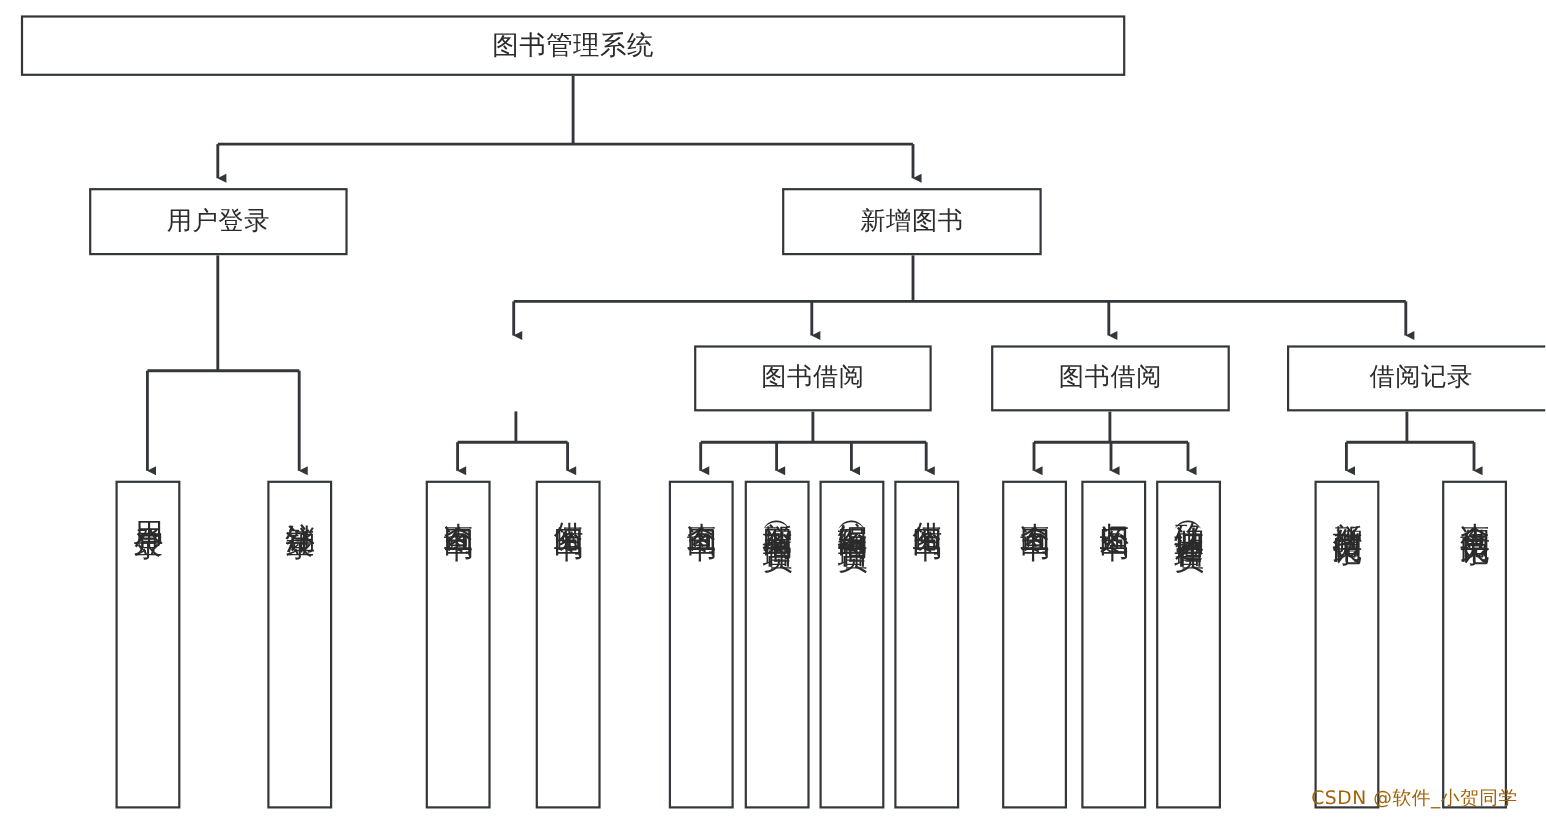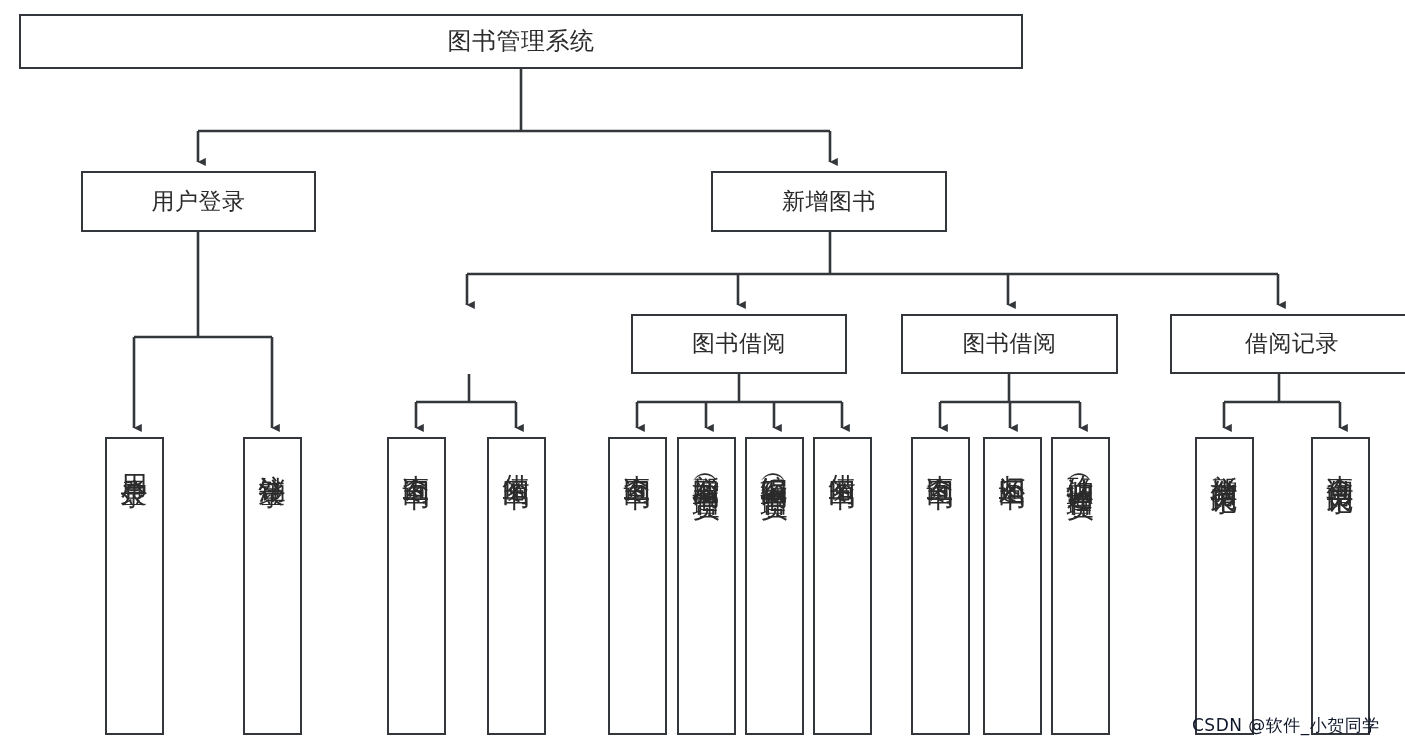--- a/index.html
+++ b/index.html
@@ -58,21 +58,21 @@
     font-size: 27px;
     letter-spacing: 3px;
     line-height: 1;
     white-space: nowrap;
   }
   .node.root .label { font-size: 24px; }
 
   .watermark {
     position: absolute;
     font-size: 17px;
-    color: #0f172a;
+    color: #a16207;
     white-space: nowrap;
     letter-spacing: 0.5px;
     font-family: "DejaVu Sans", "Liberation Sans", sans-serif;
   }
 </style>
 </head>
 <body>
 
 <div id="canvas">
 

